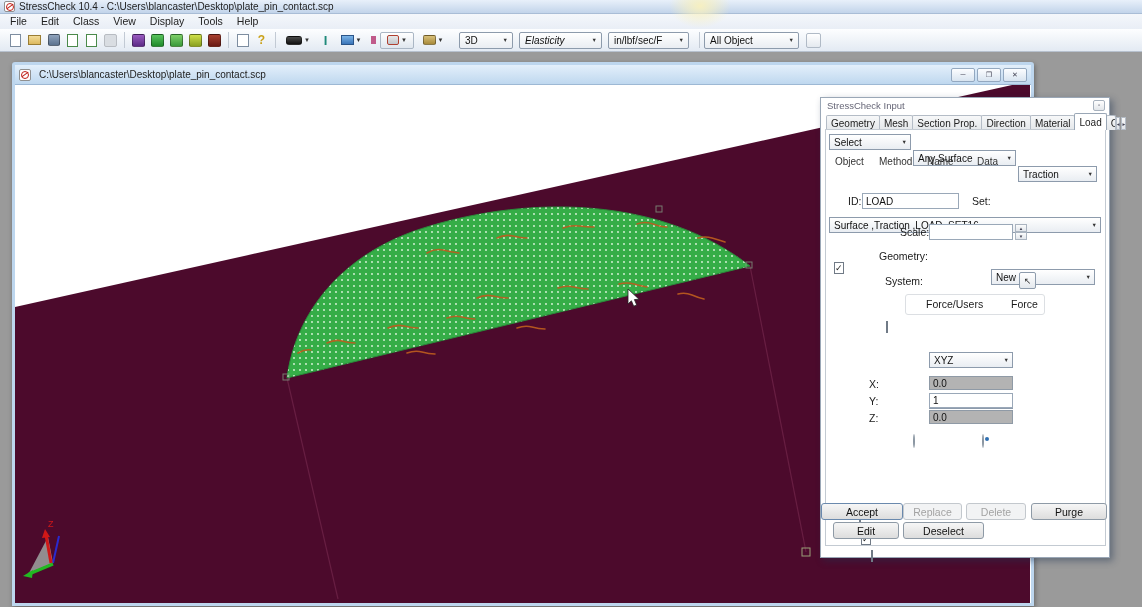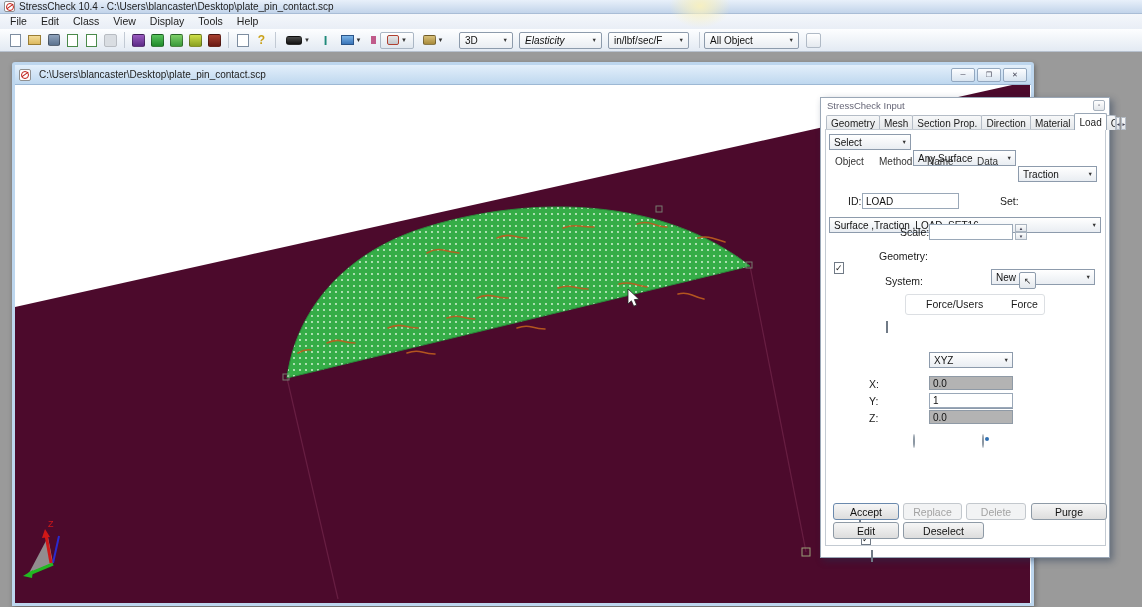--- a/index.html
+++ b/index.html
@@ -289,21 +289,21 @@
     <span class="hdr abs" style="left:106px; top:58px;">Name</span>
     <span class="hdr abs" style="left:156px; top:58px;">Data</span>
     <div class="dcombo abs" style="left:8px; top:71px; width:272px;">
         <span>Surface ,Traction ,LOAD ,SET16</span>
       </div>
 
     
     <span class="cb abs" style="left:13px; top:99px;">✓</span>
     <span class="lbl abs" style="left:27px; top:97px;">ID:</span>
     <input class="tfield abs" style="left: 41px; top: 95px; width: 97px;" value="LOAD">
-    <span class="lbl abs" style="left:151px; top:97px;margin-left:28px;">Set:</span>
+    <span class="lbl abs" style="left:151px; top:97px;">Set:</span>
     <div class="dcombo abs" style="left:170px; top:95px; width:104px;">
         <span>New set</span>
       </div>
 
     
     <span class="cb abs" style="left:65px; top:130px;"></span>
     <span class="lbl abs" style="left:79px; top:128px;">Scale:</span>
     <input class="tfield abs" style="left: 108px; top: 126px; width: 84px;" value="">
     <span class="spinner abs" style="left:194px; top:126px;">
         <span class="spin">▲</span>
@@ -337,20 +337,20 @@
 
     <span class="cb abs" style="left:34px; top:298px;">✓</span>
     <span class="lbl abs" style="left:48px; top:297px;">Y:</span>
     <input class="tfield abs" style="left: 108px; top: 295px; width: 84px; height: 15px;" value="1">
 
     <span class="cb abs" style="left:34px; top:315px;"></span>
     <span class="lbl abs" style="left:48px; top:314px;">Z:</span>
     <input class="tfield gray abs" style="left: 108px; top: 312px; width: 84px; height: 14px;" value="0.0">
 
     
-    <div class="btn primary abs" style="left:12px; top:405px; width:66px;">Accept</div>
+    <div class="btn primary abs" style="left:0; top:405px; width:82px;">Accept</div>
     <div class="btn disabled abs" style="left:82px; top:405px; width:59px;">Replace</div>
     <div class="btn disabled abs" style="left:145px; top:405px; width:60px;">Delete</div>
     <div class="btn abs" style="left:210px; top:405px; width:76px;">Purge</div>
     <div class="btn abs" style="left:12px; top:424px; width:66px;">Edit</div>
     <div class="btn abs" style="left:82px; top:424px; width:81px;">Deselect</div>
   </div>
 </div>
 
 </body></html>

